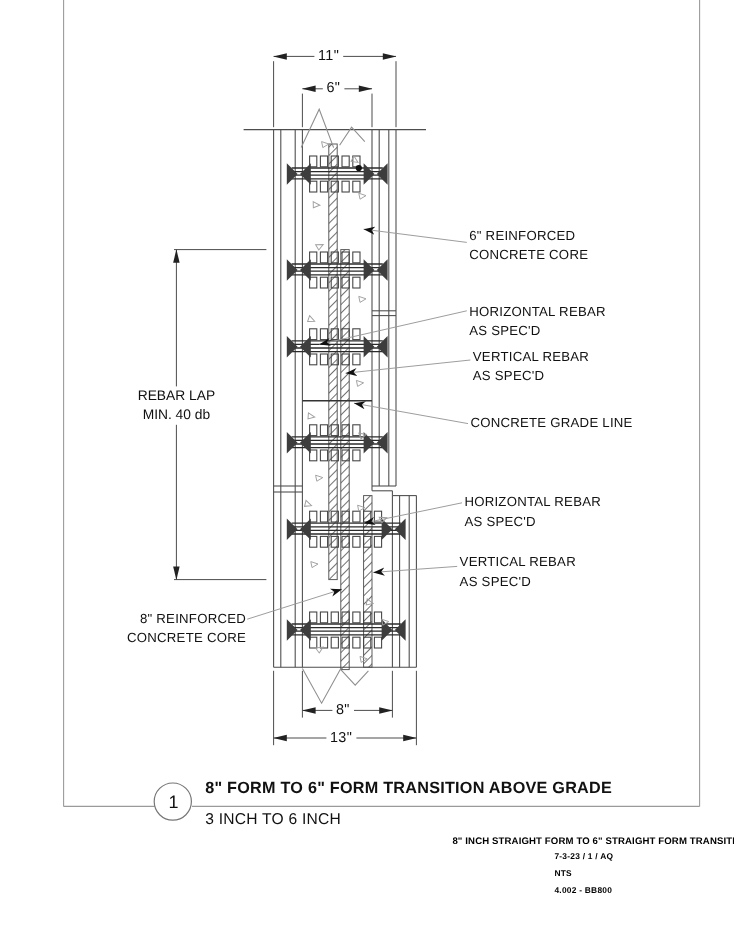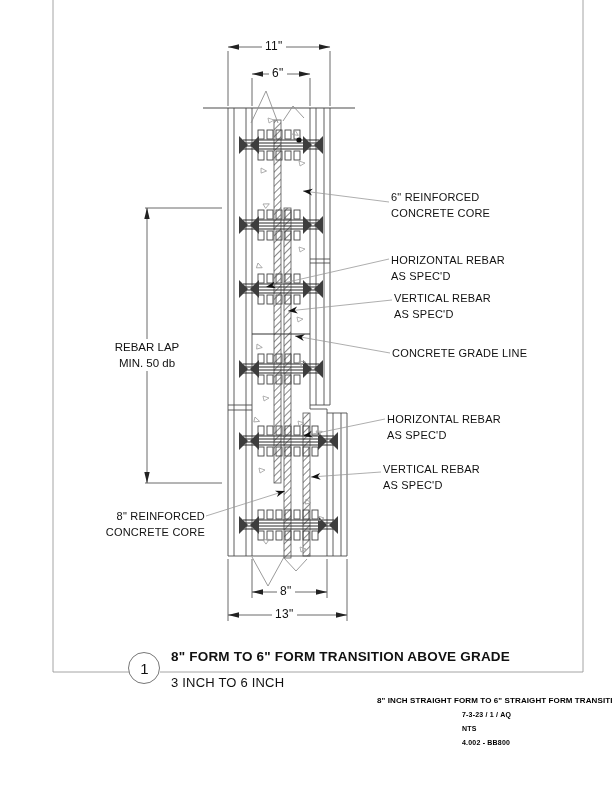--- a/index.html
+++ b/index.html
@@ -5,21 +5,21 @@
   html,body{margin:0;padding:0;background:#fff;}
   body{width:612px;height:792px;overflow:hidden;position:relative;
        font-family:"Liberation Sans",sans-serif;-webkit-font-smoothing:antialiased;}
   .sheet{position:absolute;left:0;top:0;width:612px;height:792px;background:#fff;}
   svg.lw{position:absolute;left:0;top:0;}
   .txt{position:absolute;color:#111;white-space:nowrap;}
   .callout{font-size:11px;line-height:16px;letter-spacing:.2px;}
   .callout span{display:block;}
   .dim{font-size:12px;background:#fff;padding:0 3px;letter-spacing:.3px;}
   .dimc{text-align:center;}
-  .lap{font-size:11.5px;line-height:16px;text-align:center;background:#fff;margin-top:17px;}
+  .lap{font-size:11.5px;line-height:16px;text-align:center;background:#fff;}
   .lap span{display:block;}
   .c8{text-align:right;}
   .title-main{font-size:13.5px;font-weight:bold;letter-spacing:.2px;}
   .title-sub{font-size:13px;letter-spacing:.2px;}
   .detail-num{font-size:15px;text-align:center;}
   .info{font-weight:bold;color:#000;}
   .i-desc{font-size:8px;letter-spacing:.1px;}
   .i-sm{font-size:7px;letter-spacing:.2px;}
 </style>
 </head>
@@ -266,21 +266,21 @@
   </g>
 </svg>
 
 <div class="txt dim dimc" style="left:262;top:39px;left:262px;"><span>11"</span></div>
 <div class="txt dim dimc" style="left:269px;top:66px;"><span>6"</span></div>
 <div class="txt dim dimc" style="left:277px;top:584px;"><span>8"</span></div>
 <div class="txt dim dimc" style="left:272px;top:607px;"><span>13"</span></div>
 
 <div class="txt lap" style="left:87px;top:322px;width:120px;">
   <span>REBAR LAP</span>
-  <span>MIN. 50 db</span>
+  <span>MIN. 40 db</span>
 </div>
 
 <div class="txt callout" style="left:391px;top:189px;">
   <span>6" REINFORCED</span>
       <span>CONCRETE CORE</span>
 </div>
 <div class="txt callout" style="left:391px;top:252px;">
   <span>HORIZONTAL REBAR</span>
       <span>AS SPEC'D</span>
 </div>

